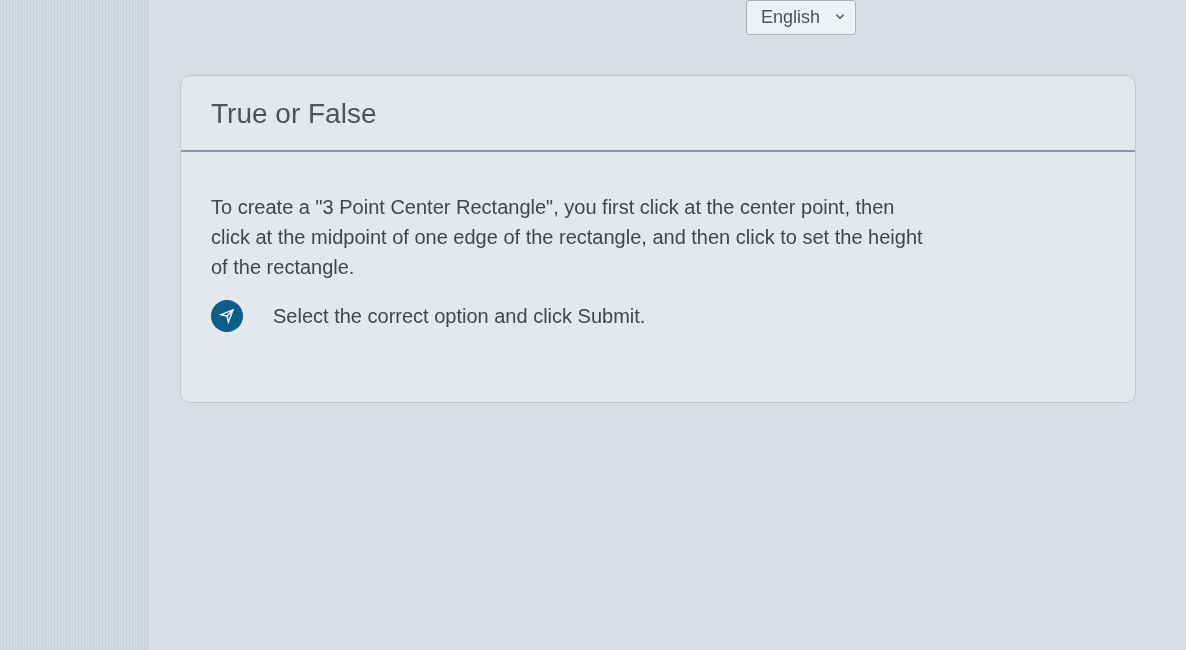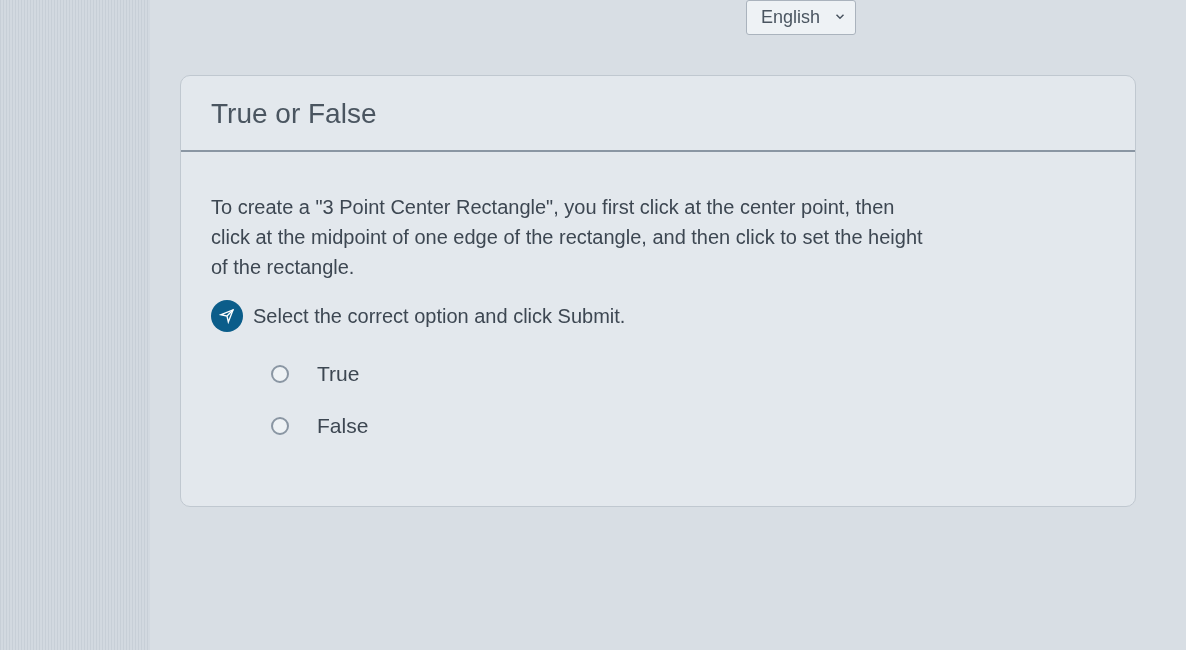--- a/index.html
+++ b/index.html
@@ -63,21 +63,21 @@
     .question-text {
       font-size: 20px;
       color: #3d4752;
       line-height: 1.5;
       margin-bottom: 18px;
       max-width: 720px;
     }
     .instruction-row {
       display: flex;
       align-items: center;
-      gap: 10px;
+      gap: 30px;
       margin-bottom: 30px;
     }
     .instruction-icon {
       width: 32px;
       height: 32px;
       border-radius: 50%;
       background: #0b5d8a;
       display: flex;
       align-items: center;
       justify-content: center;
@@ -153,26 +153,16 @@
       <div class="instruction-row">
         <div class="instruction-icon">
           <svg width="16" height="16" viewBox="0 0 24 24" fill="none" stroke="#ffffff" stroke-width="2">
             <line x1="21" y1="3" x2="12" y2="12"></line>
             <polygon points="21 3 14 21 12 12 3 10 21 3" fill="none"></polygon>
           </svg>
         </div>
         <div class="instruction-text">Select the correct option and click Submit.</div>
       </div>
 
-      <div class="options">
-        <div class="option-row">
-          <div class="radio"></div>
-          <div class="option-label">True</div>
-        </div>
-        <div class="option-row">
-          <div class="radio"></div>
-          <div class="option-label">False</div>
-        </div>
-      </div>
     </div>
   </div>
 
 </div>
 
 </body></html>

